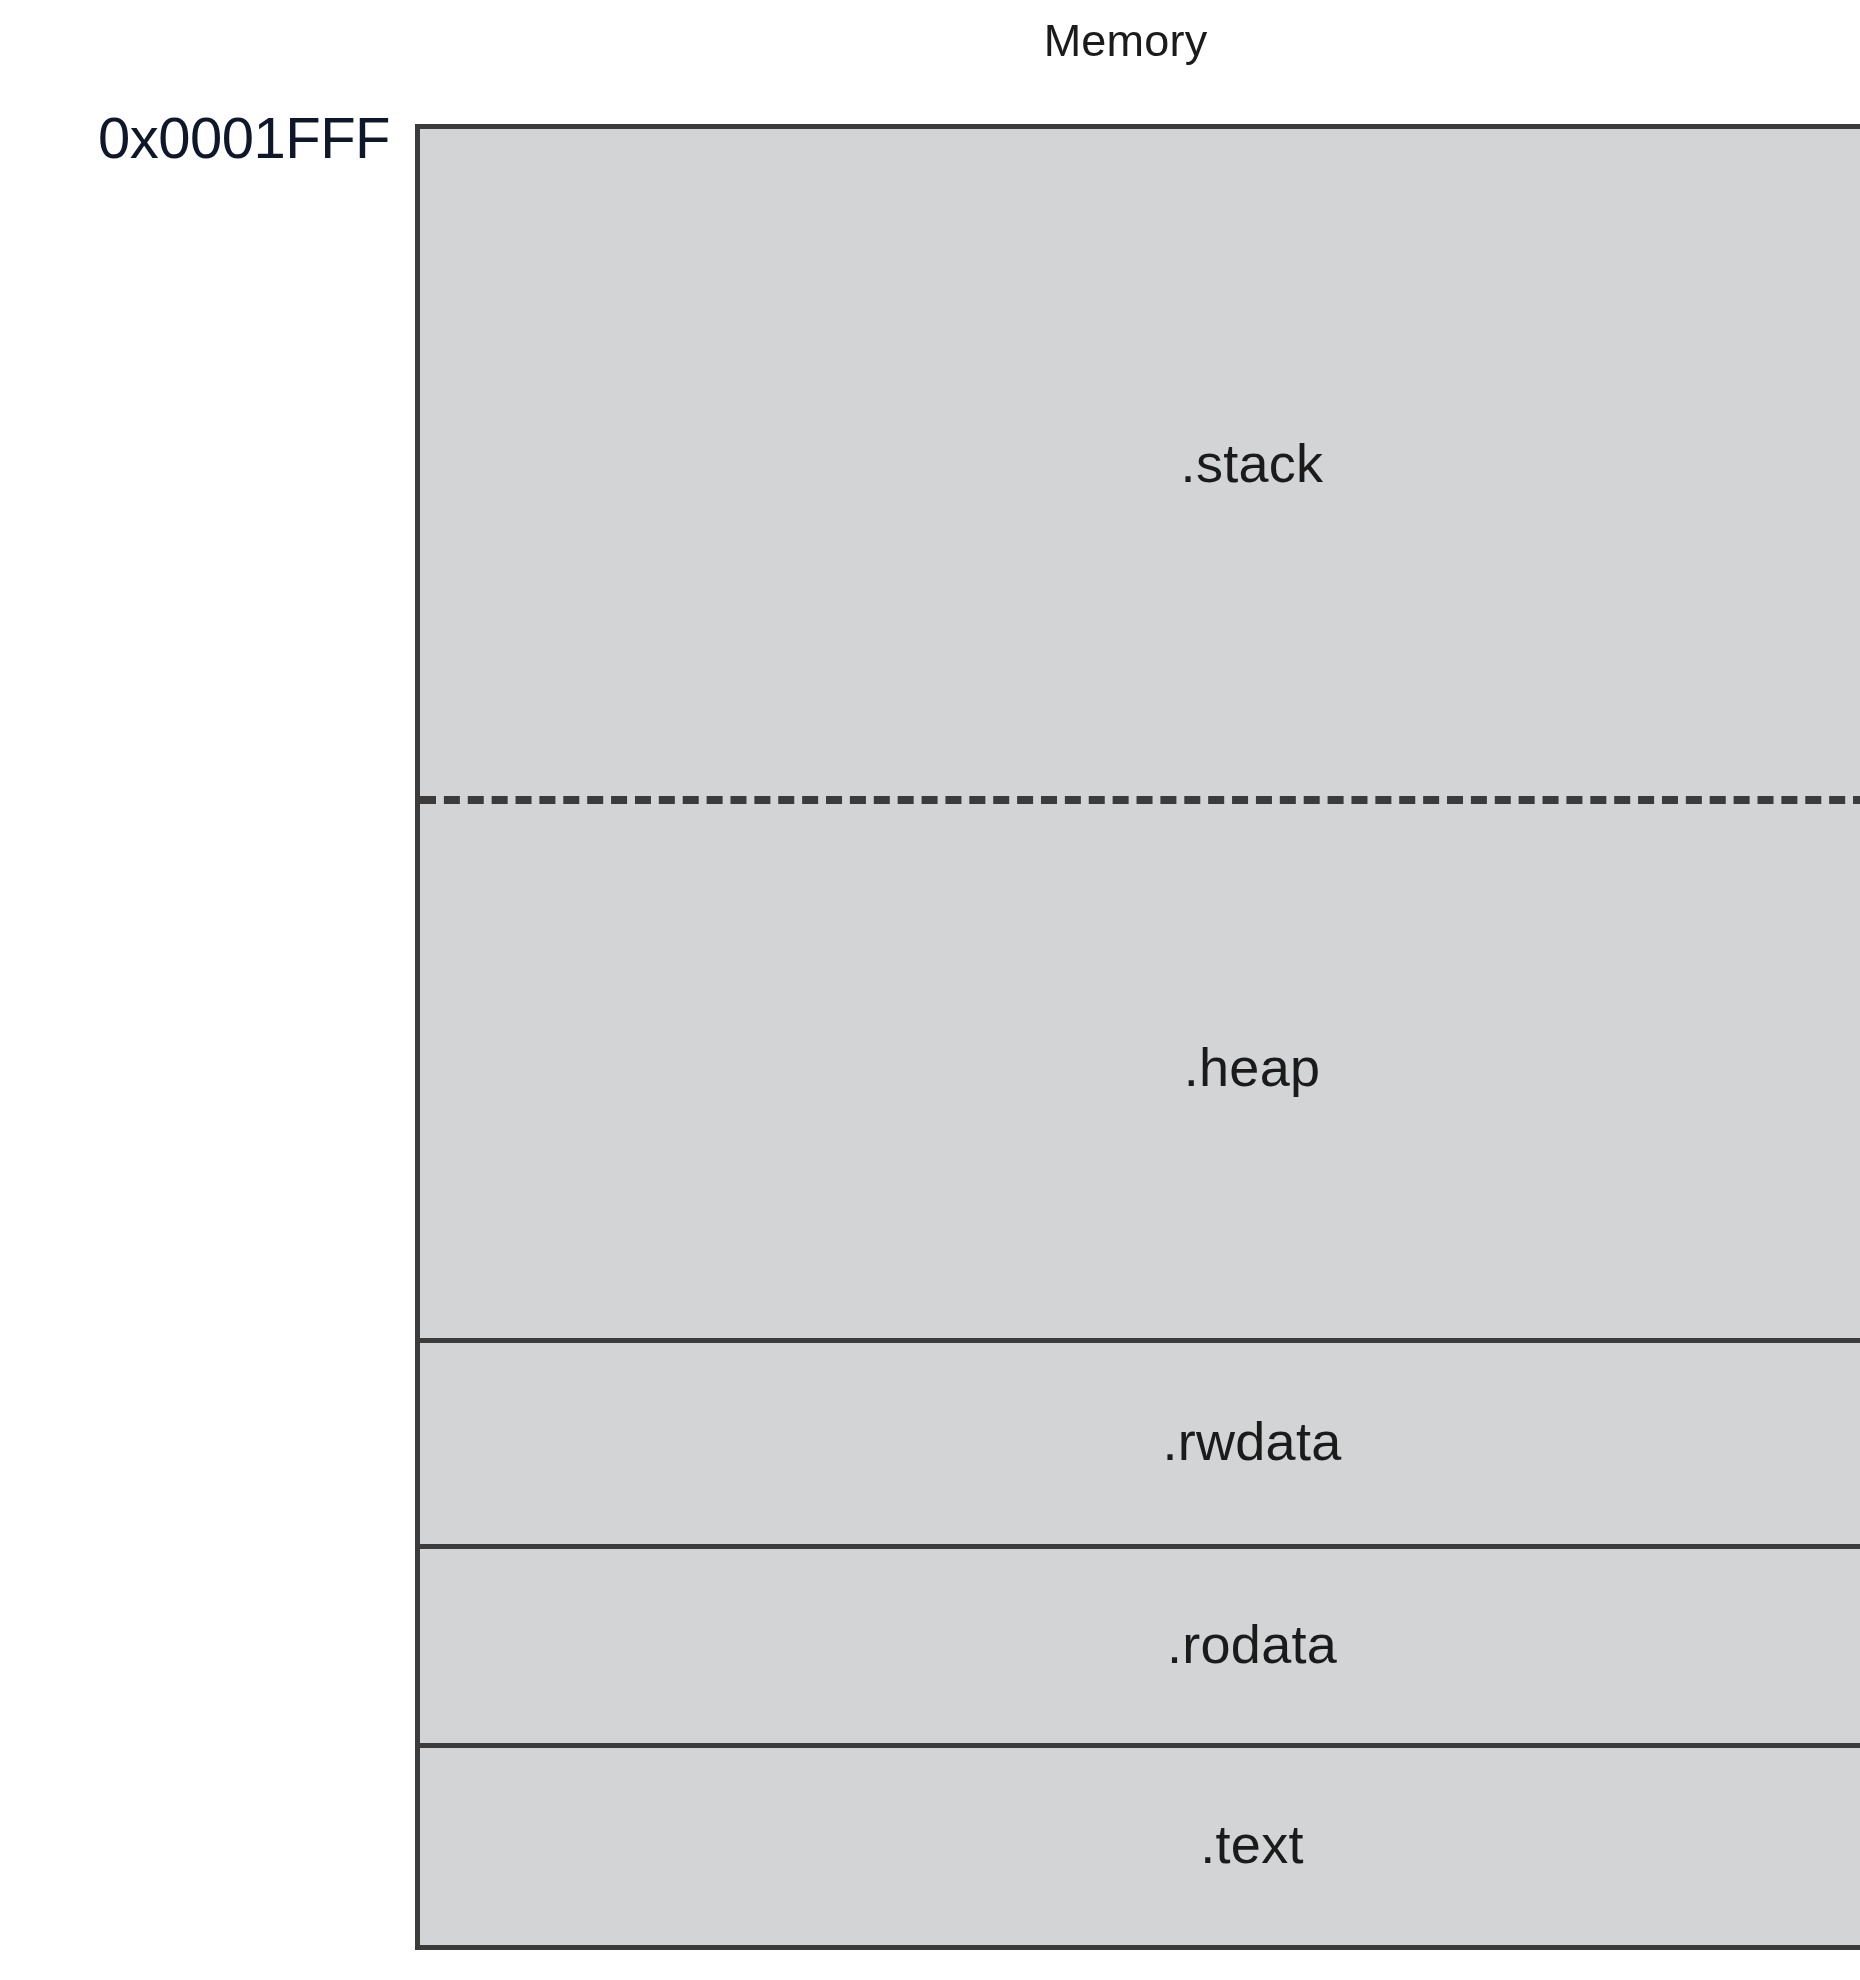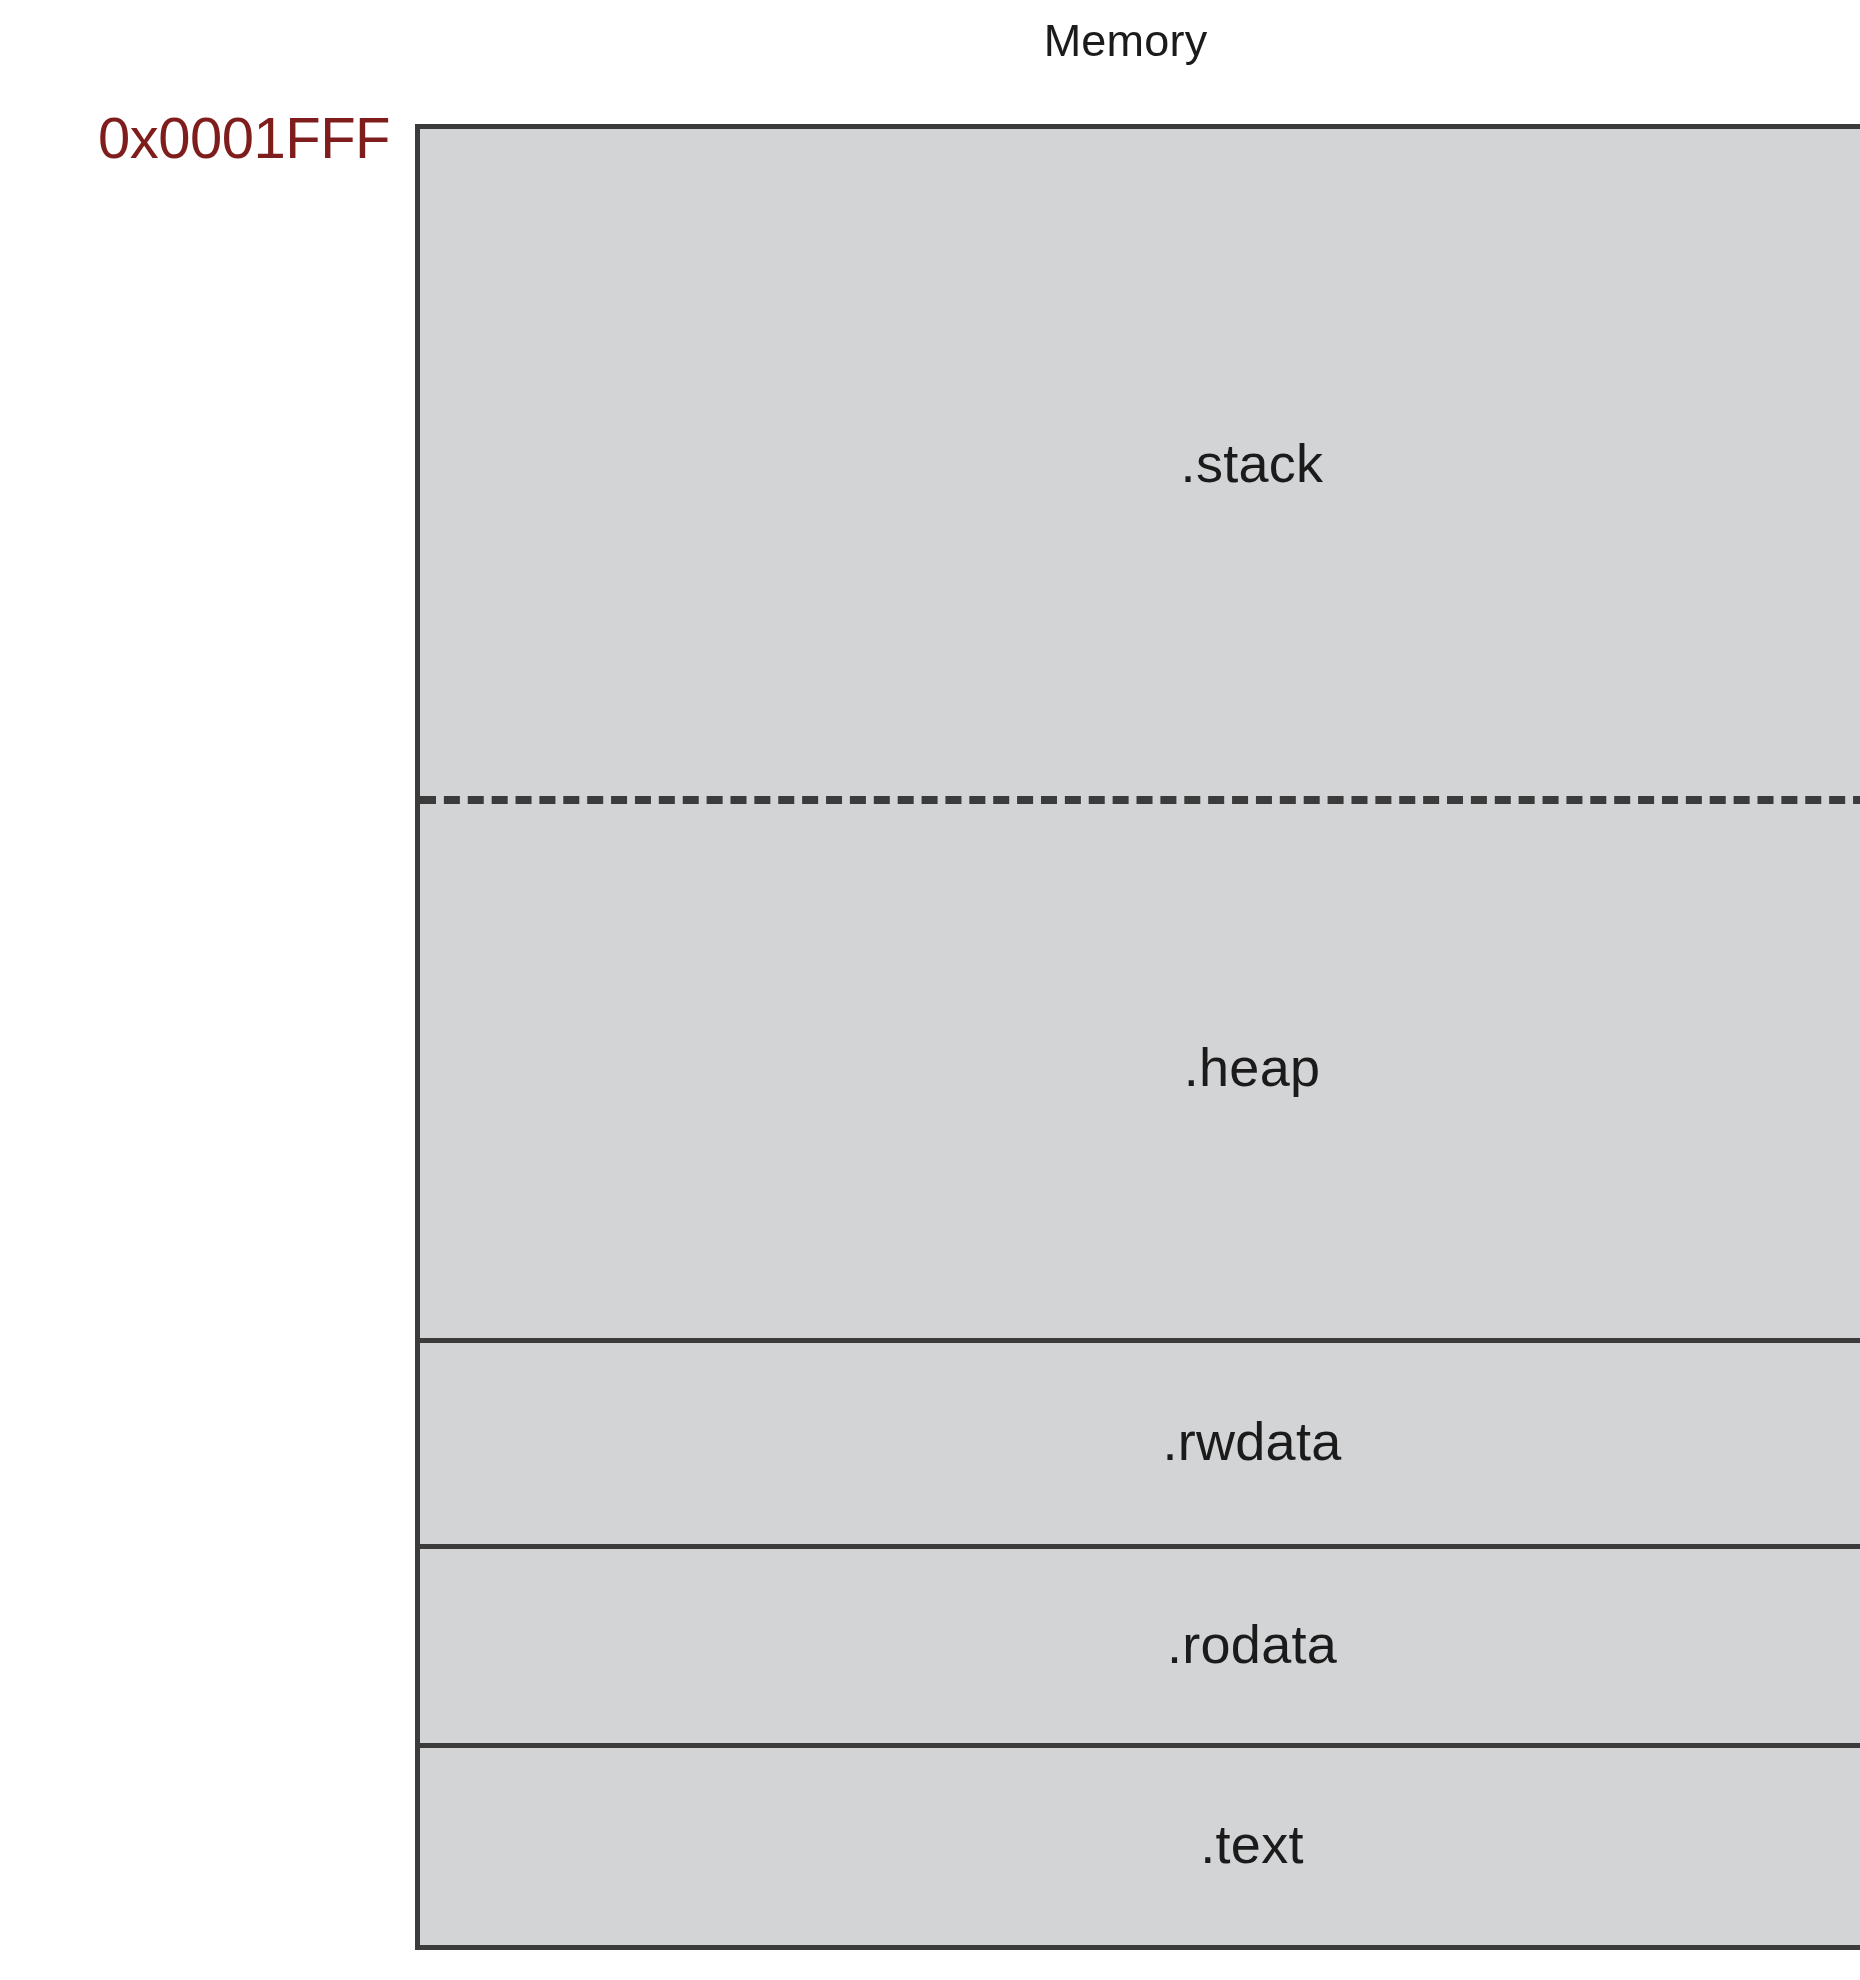--- a/index.html
+++ b/index.html
@@ -42,21 +42,21 @@
   }
 
   
   .addr-label {
     position: absolute;
     right: 1471px;           
     font-size: 58px;
     line-height: 62px;
     font-weight: 400;
     letter-spacing: -0.5px;
-    color: #7f1d1d;
+    color: #0f172a;
     white-space: nowrap;
     text-align: right;
   }
   .addr-top    { top: 107px; }
   .addr-bottom { top: 1876px; }
 
   
   .memory-box {
     position: absolute;
     left: 415px;

